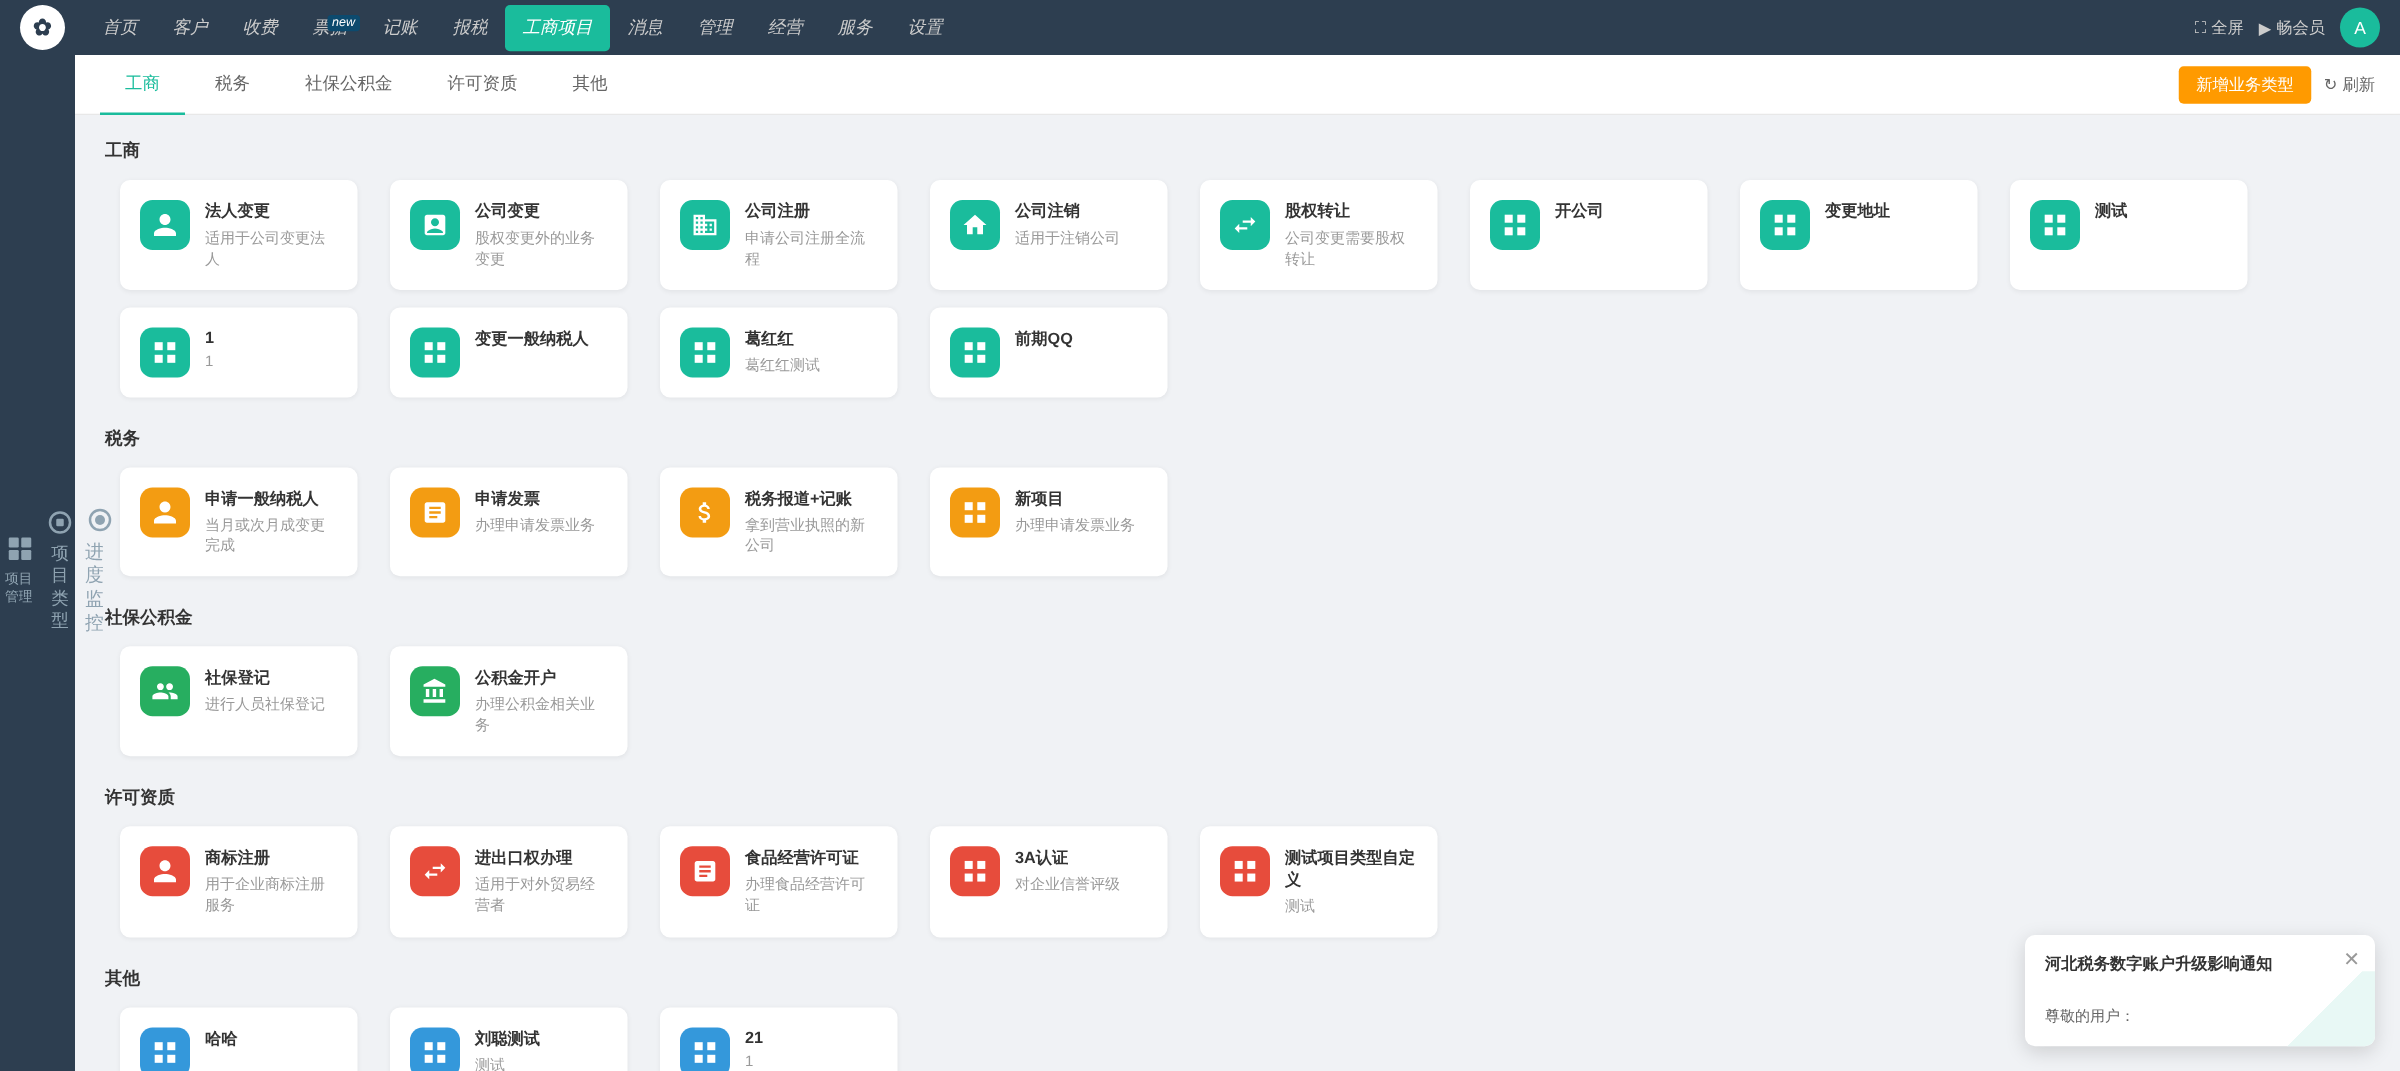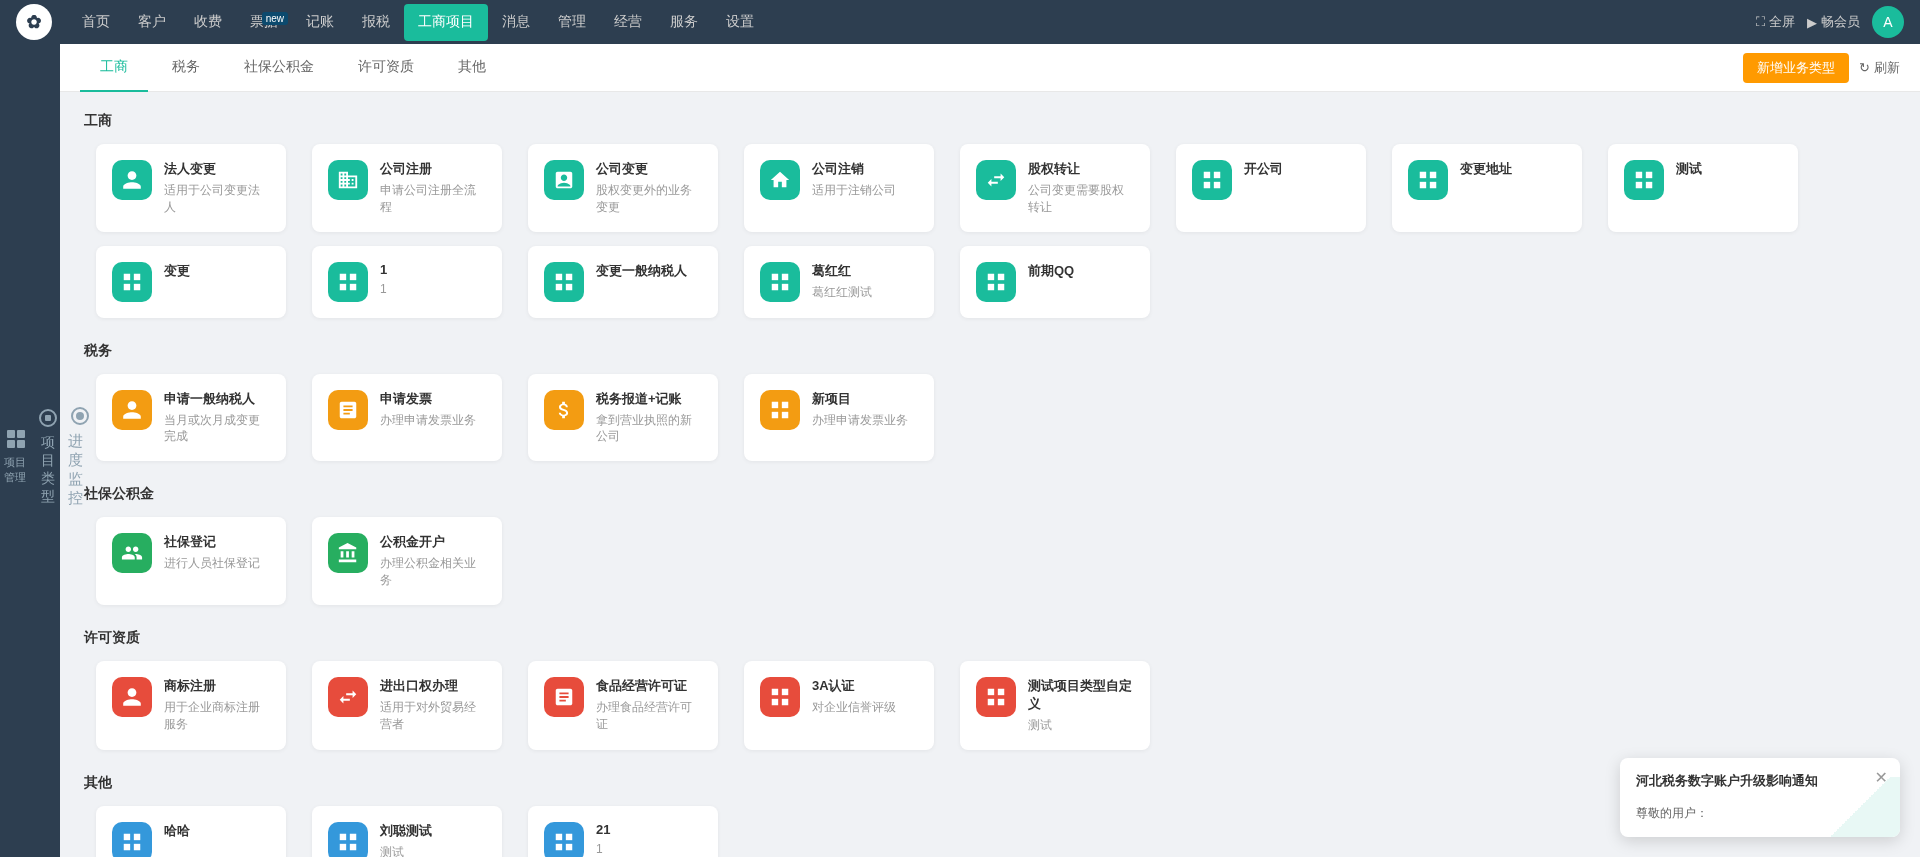--- a/index.html
+++ b/index.html
@@ -33,20 +33,21 @@
     }
     .nav-item {
       color: #ccc;
       padding: 0 14px;
       height: 37px;
       display: flex; align-items: center;
       cursor: pointer;
       position: relative;
       font-size: 14px;
       white-space: nowrap;
+      font-style: italic;
     }
     .nav-item.active {
       background: #1abc9c;
       color: #fff;
       border-radius: 4px;
     }
     .nav-item .badge {
       position: absolute;
       top: 8px; right: 4px;
       background: #0c4a6e;
@@ -238,21 +239,21 @@
     }
     .notif-close {
       position: absolute;
       top: 10px; right: 12px;
       cursor: pointer;
       color: #999;
       font-size: 16px;
     }
     .notif-title {
       font-weight: 600;
-      margin-bottom: 14px;
+      margin-bottom: 24px;
       color: #333;
       font-size: 13px;
     }
     .notif-content {
       color: #666;
       font-size: 12px;
       line-height: 1.6;
     }
     .notif-decoration {
       position: absolute;
@@ -359,44 +360,44 @@
         </div>
         <div class="card-text">
           <div class="card-name">法人变更</div>
           <div class="card-desc">适用于公司变更法人</div>
         </div>
       </div>
 
       <div class="service-card">
         <div class="card-icon teal">
           <svg width="22" height="22" viewBox="0 0 24 24" fill="white">
+              <path d="M19 3H5c-1.1 0-2 .9-2 2v14c0 1.1.9 2 2 2h14c1.1 0 2-.9 2-2V5c0-1.1-.9-2-2-2zm-7 3c1.93 0 3.5 1.57 3.5 3.5S13.93 13 12 13s-3.5-1.57-3.5-3.5S10.07 6 12 6zm7 13H5v-.23c0-.62.28-1.2.76-1.58C7.47 15.82 9.64 15 12 15s4.53.82 6.24 2.19c.48.38.76.97.76 1.58V19z"></path>
+            </svg>
+        </div>
+        <div class="card-text">
+          <div class="card-name">公司变更</div>
+          <div class="card-desc">股权变更外的业务变更</div>
+        </div>
+      </div>
+
+      <div class="service-card">
+        <div class="card-icon teal">
+          <svg width="22" height="22" viewBox="0 0 24 24" fill="white">
               <path d="M12 7V3H2v18h20V7H12zM6 19H4v-2h2v2zm0-4H4v-2h2v2zm0-4H4V9h2v2zm0-4H4V5h2v2zm4 12H8v-2h2v2zm0-4H8v-2h2v2zm0-4H8V9h2v2zm0-4H8V5h2v2zm10 12h-8v-2h2v-2h-2v-2h2v-2h-2V9h8v10zm-2-8h-2v2h2v-2zm0 4h-2v2h2v-2z"></path>
             </svg>
         </div>
         <div class="card-text">
           <div class="card-name">公司注册</div>
           <div class="card-desc">申请公司注册全流程</div>
         </div>
       </div>
 
       <div class="service-card">
         <div class="card-icon teal">
           <svg width="22" height="22" viewBox="0 0 24 24" fill="white">
-              <path d="M19 3H5c-1.1 0-2 .9-2 2v14c0 1.1.9 2 2 2h14c1.1 0 2-.9 2-2V5c0-1.1-.9-2-2-2zm-7 3c1.93 0 3.5 1.57 3.5 3.5S13.93 13 12 13s-3.5-1.57-3.5-3.5S10.07 6 12 6zm7 13H5v-.23c0-.62.28-1.2.76-1.58C7.47 15.82 9.64 15 12 15s4.53.82 6.24 2.19c.48.38.76.97.76 1.58V19z"></path>
-            </svg>
-        </div>
-        <div class="card-text">
-          <div class="card-name">公司变更</div>
-          <div class="card-desc">股权变更外的业务变更</div>
-        </div>
-      </div>
-
-      <div class="service-card">
-        <div class="card-icon teal">
-          <svg width="22" height="22" viewBox="0 0 24 24" fill="white">
               <path d="M10 20v-6h4v6h5v-8h3L12 3 2 12h3v8z"></path>
             </svg>
         </div>
         <div class="card-text">
           <div class="card-name">公司注销</div>
           <div class="card-desc">适用于注销公司</div>
         </div>
       </div>
 
       <div class="service-card">
@@ -449,34 +450,20 @@
               <rect x="3" y="14" width="7" height="7"></rect>
               <rect x="14" y="14" width="7" height="7"></rect>
             </svg>
         </div>
         <div class="card-text">
           <div class="card-name">测试</div>
           <div class="card-desc"></div>
         </div>
       </div>
 
-      <div class="service-card">
-        <div class="card-icon teal">
-          <svg width="22" height="22" viewBox="0 0 24 24" fill="white">
-              <rect x="3" y="3" width="7" height="7"></rect>
-              <rect x="14" y="3" width="7" height="7"></rect>
-              <rect x="3" y="14" width="7" height="7"></rect>
-              <rect x="14" y="14" width="7" height="7"></rect>
-            </svg>
-        </div>
-        <div class="card-text">
-          <div class="card-name">变更</div>
-          <div class="card-desc"></div>
-        </div>
-      </div>
 
 
       <div class="service-card">
         <div class="card-icon teal">
           <svg width="22" height="22" viewBox="0 0 24 24" fill="white">
               <rect x="3" y="3" width="7" height="7"></rect>
               <rect x="14" y="3" width="7" height="7"></rect>
               <rect x="3" y="14" width="7" height="7"></rect>
               <rect x="14" y="14" width="7" height="7"></rect>
             </svg>

